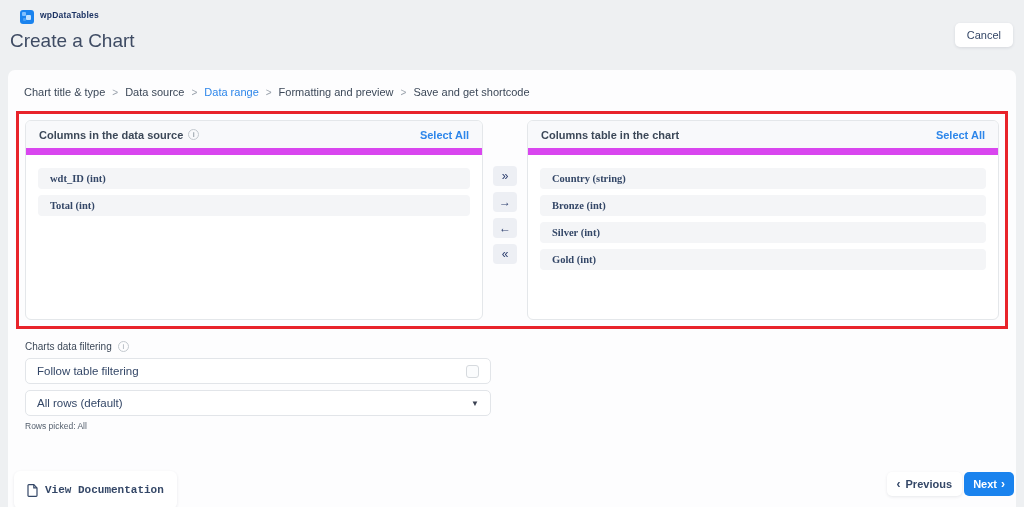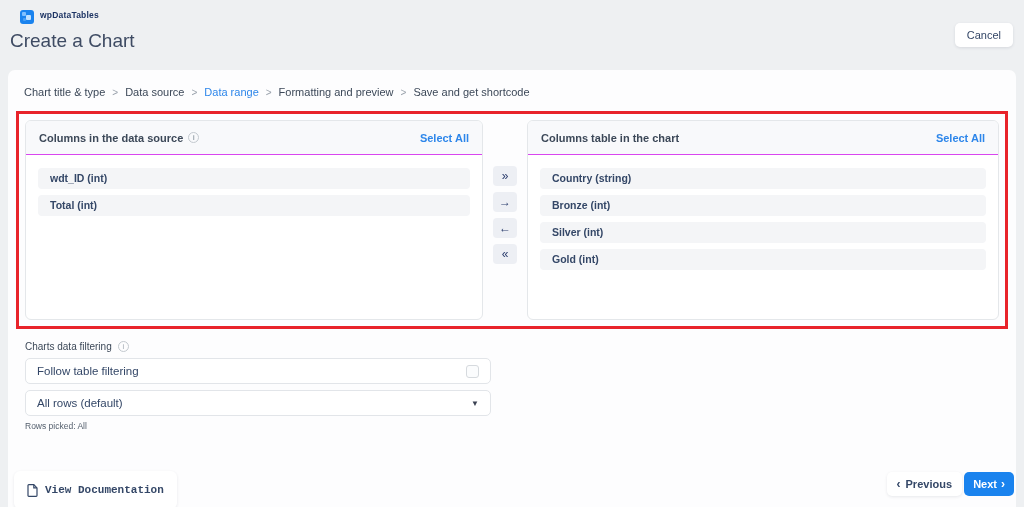--- a/index.html
+++ b/index.html
@@ -38,30 +38,30 @@
     border:3px solid #e8232a; padding:6px;
     display:flex; gap:10px;
   }
   .panel {
     background:#fff; border:1px solid #e4e7ea; border-radius:6px;
     display:flex; flex-direction:column; overflow:hidden; height:200px;
   }
   .panel.source { width:458px; flex:none; }
   .panel.chart { flex:1; }
   .panel-header {
-    height:34px; flex:none; background:#f8f9fb; border-bottom:1px solid #d946ef;
+    height:34px; flex:none; background:#f8f9fb; border-bottom:7px solid #d946ef;
     display:flex; align-items:center; justify-content:space-between; padding:0 13px;
   }
   .panel-title { font-size:11px; font-weight:bold; color:#3c4858; display:flex; align-items:center; gap:5px; }
   .select-all { font-size:11px; font-weight:bold; color:#2d86ea; cursor:pointer; }
   .panel-body { padding:13px 12px 0; }
   .col-item {
     height:21px; line-height:21px; background:#f4f5f7; border-radius:4px;
     padding:0 12px; font-size:10.5px; font-weight:bold; color:#344767;
-    margin-bottom:6px; cursor:pointer;
+    margin-bottom:6px; cursor:pointer;font-family:Liberation Serif, serif;
   }
   .transfer-col {
     width:24px; flex:none; display:flex; flex-direction:column; gap:6px;
     margin-top:46px; align-items:center;
   }
   .transfer-btn {
     width:24px; height:20px; background:#edeff4; border:none; border-radius:4px;
     color:#2c3e6e; font-size:12px; line-height:20px; text-align:center;
     cursor:pointer; padding:0; font-family:inherit;
   }

